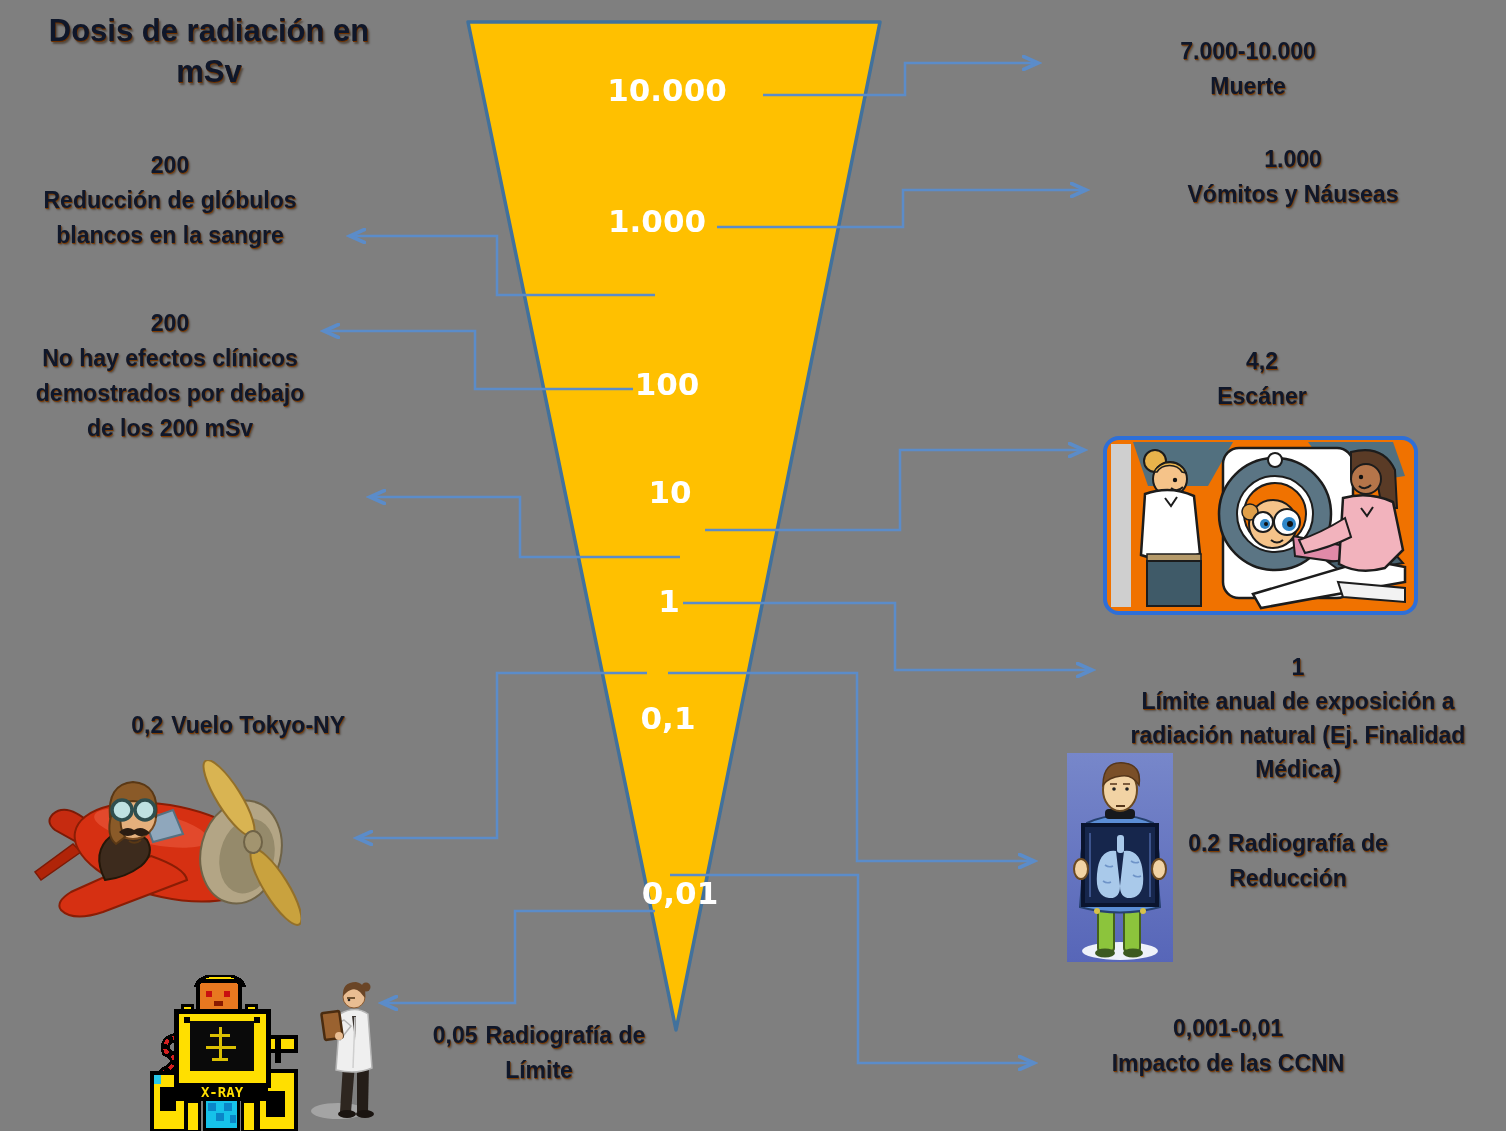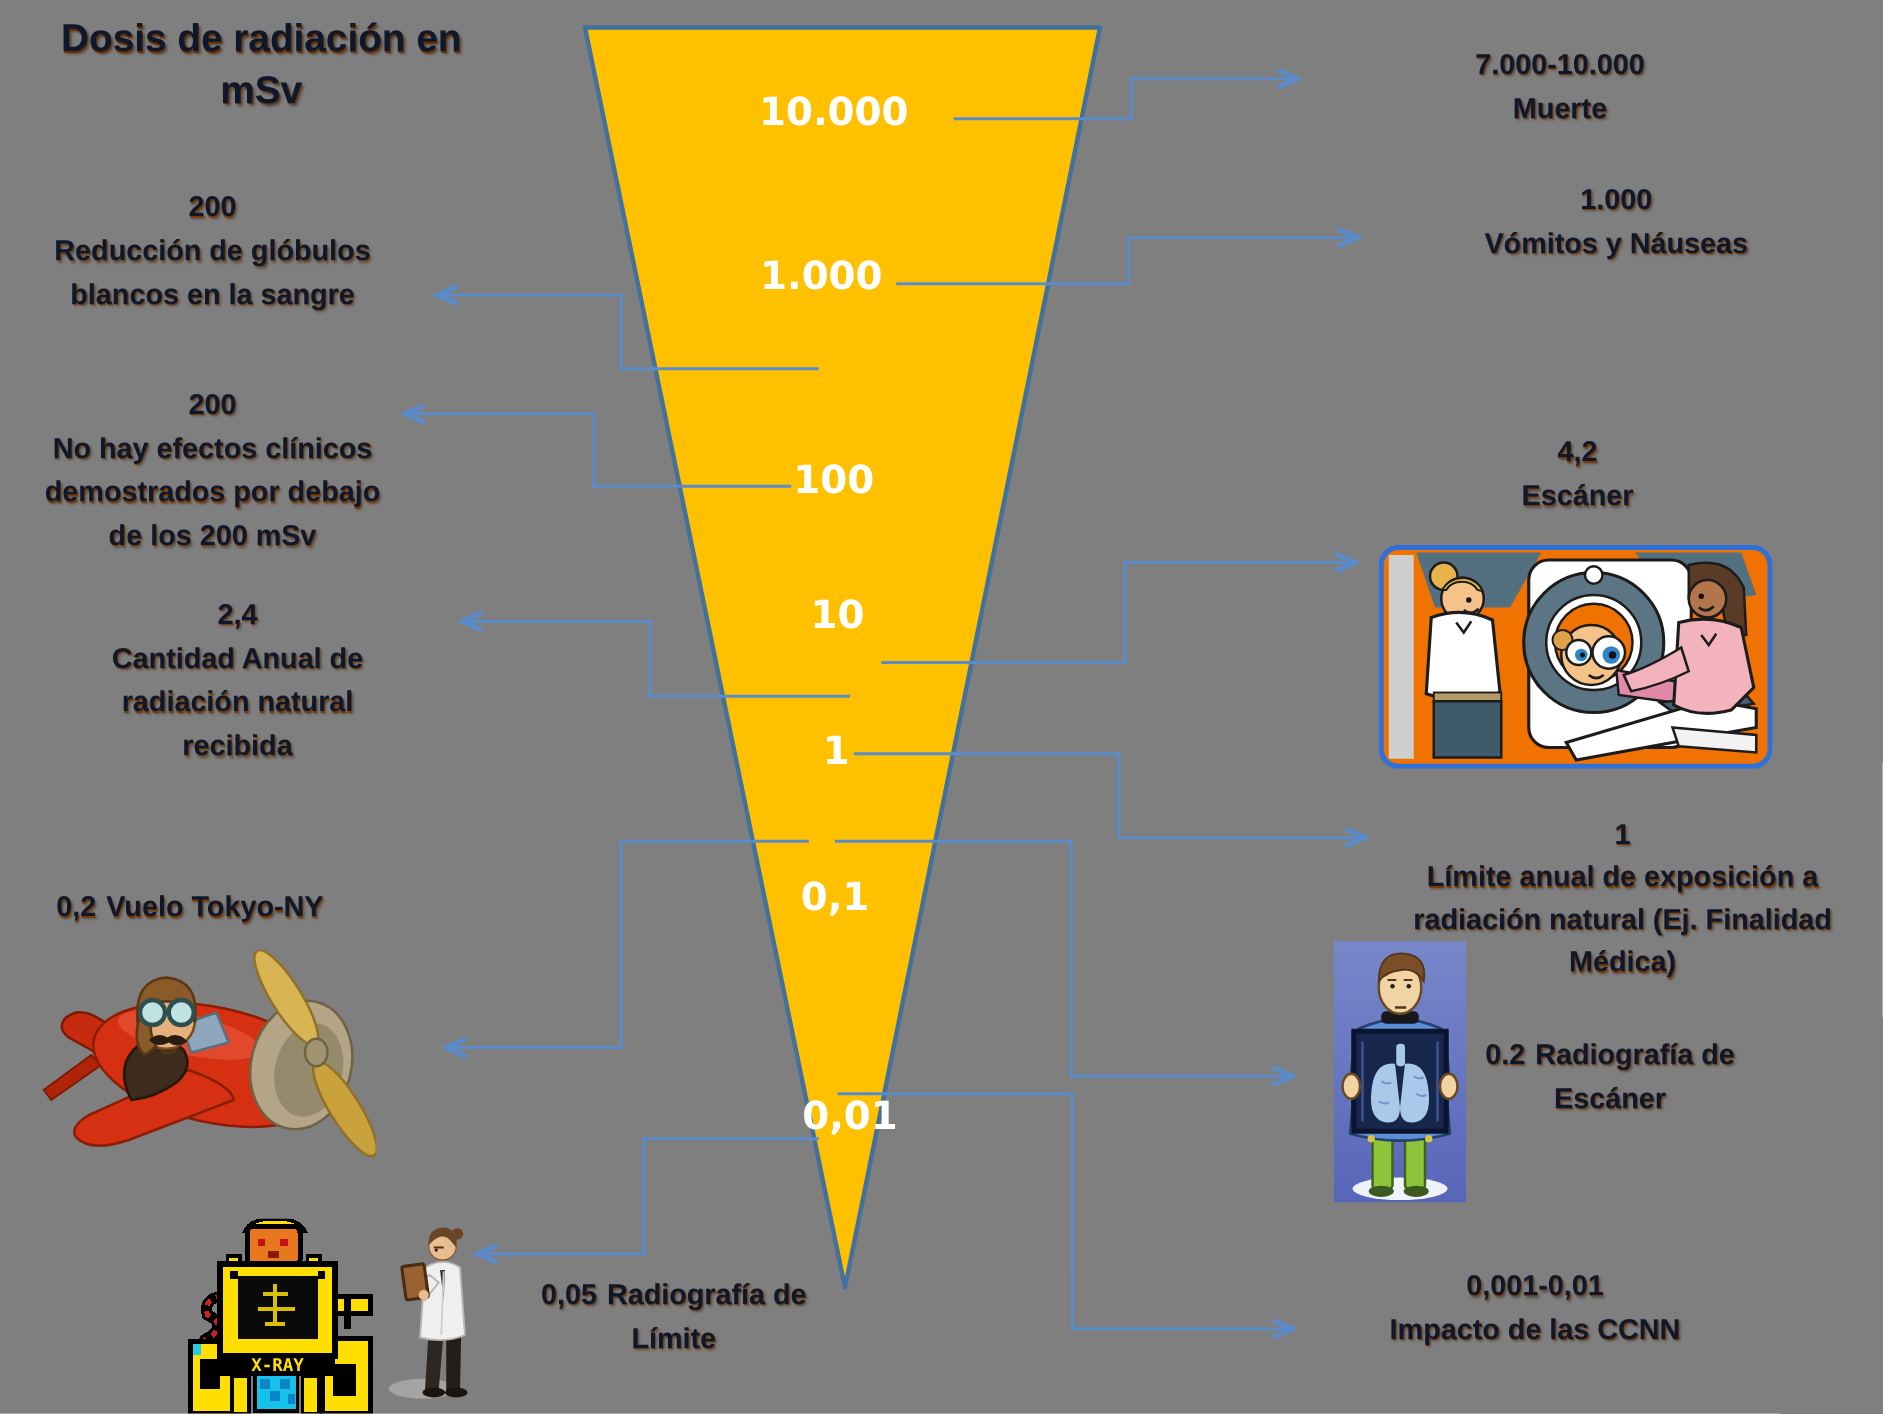--- a/index.html
+++ b/index.html
@@ -18,21 +18,21 @@
     text-align:center;
     font-weight:bold;
     font-size:23px;
     line-height:35px;
     white-space:pre-line;
     color:#0f172a;
     text-shadow:0.5px 1px 0 #7a3b04, 1.5px 2px 2px rgba(40,20,0,.45);
   }
   .ann .v{display:block;}
   .ann.inline .v{display:inline;margin-right:8px;}
-  .ann.alignleft{text-align:left;}
+  .ann.alignleft{text-align:right;}
 
   .title{
     position:absolute;left:38px;top:10px;width:342px;
     margin:0;
     text-align:center;
     font-weight:bold;
     font-size:31px;line-height:41px;
     white-space:pre-line;
     color:#0f172a;
     text-shadow:0.5px 1px 0 #6b3000, 2px 2.5px 2px rgba(40,20,0,.5);
@@ -91,41 +91,38 @@
   <div class="scale" style="left:668px;top:700px;">0,1</div>
   <div class="scale" style="left:680px;top:875px;">0,01</div>
 
   <div class="ann" style="left:20px;top:148px;width:300px;"><span class="v">200</span><span class="d">Reducción de glóbulos
 blancos en la sangre</span></div>
 
   <div class="ann" style="left:10px;top:282px;width:320px;margin-top:24px;"><span class="v">200</span><span class="d">No hay efectos clínicos
 demostrados por debajo
 de los 200 mSv</span></div>
 
-  <div class="ann" style="left:40px;top:474px;width:300px;"><span class="v">2,4</span><span class="d">Cantidad Anual de
-radiación natural
-recibida</span></div>
 
   <div class="ann inline alignleft" style="left:45px;top:708px;width:300px;"><span class="v">0,2</span><span class="d">Vuelo Tokyo-NY</span></div>
 
   <div class="ann inline" style="left:408px;top:1018px;width:262px;"><span class="v">0,05</span><span class="d">Radiografía de
 Límite</span></div>
 
   <div class="ann" style="left:1098px;top:34px;width:300px;"><span class="v">7.000-10.000</span><span class="d">Muerte</span></div>
 
   <div class="ann" style="left:1143px;top:142px;width:300px;"><span class="v">1.000</span><span class="d">Vómitos y Náuseas</span></div>
 
   <div class="ann" style="left:1112px;top:344px;width:300px;"><span class="v">4,2</span><span class="d">Escáner</span></div>
 
   <div class="ann" style="left:1122px;top:650px;width:352px;line-height:34px;"><span class="v">1</span><span class="d">Límite anual  de exposición a
 radiación natural (Ej. Finalidad
 Médica)</span></div>
 
   <div class="ann inline" style="left:1162px;top:826px;width:252px;"><span class="v">0.2</span><span class="d">Radiografía de
-Escáner</span></div>
+Reducción</span></div>
 
   <div class="ann" style="left:1078px;top:1011px;width:300px;"><span class="v">0,001-0,01</span><span class="d">Impacto de las CCNN</span></div>
 
   <svg class="illus" style="left:1103px;top:436px;" width="315" height="179" viewBox="0 0 315 179">
     <rect x="2" y="2" width="311" height="175" rx="14" fill="#f07200" stroke="#2e6fd8" stroke-width="4"></rect>
     <rect x="8" y="8" width="20" height="163" fill="#cfcfcf"></rect>
     <path d="M30,6 h100 l-25,44 h-60 z" fill="#52707f"></path>
     <path d="M205,6 h85 l12,34 -65,10 z" fill="#52707f"></path>
     <rect x="120" y="12" width="130" height="150" rx="16" fill="#ffffff" stroke="#1c1c1c" stroke-width="2.5"></rect>
     <circle cx="172" cy="78" r="56" fill="#5b7584" stroke="#1c1c1c" stroke-width="2.5"></circle>

